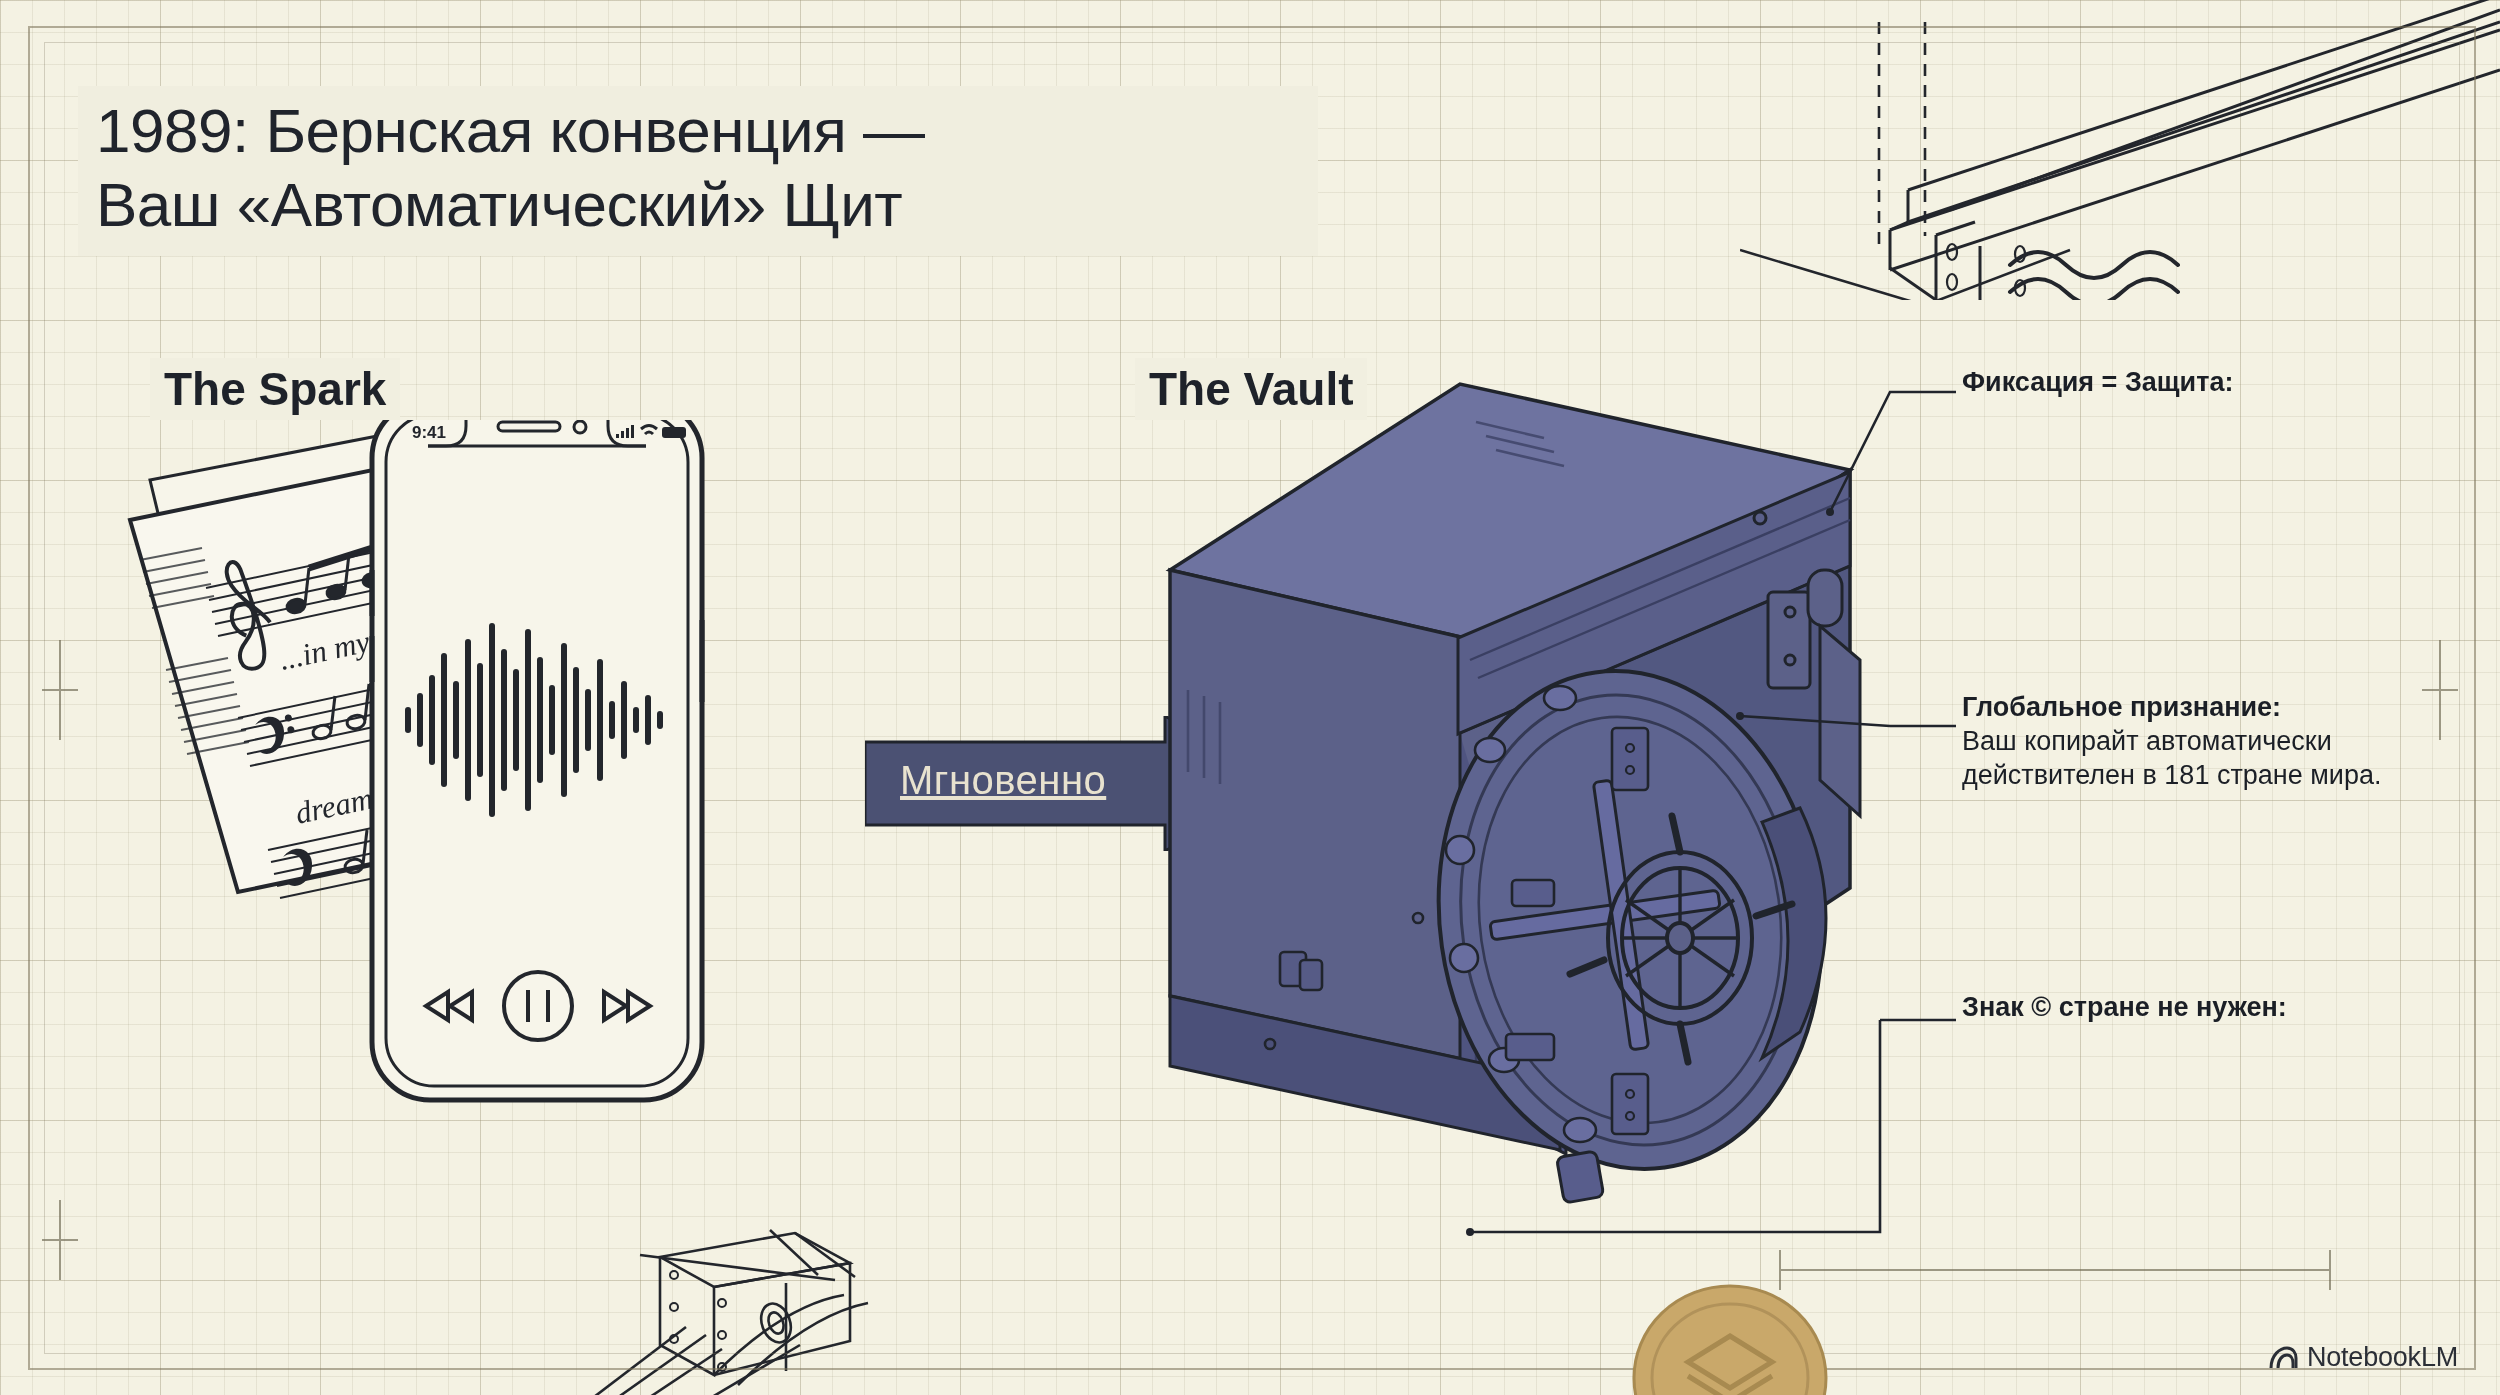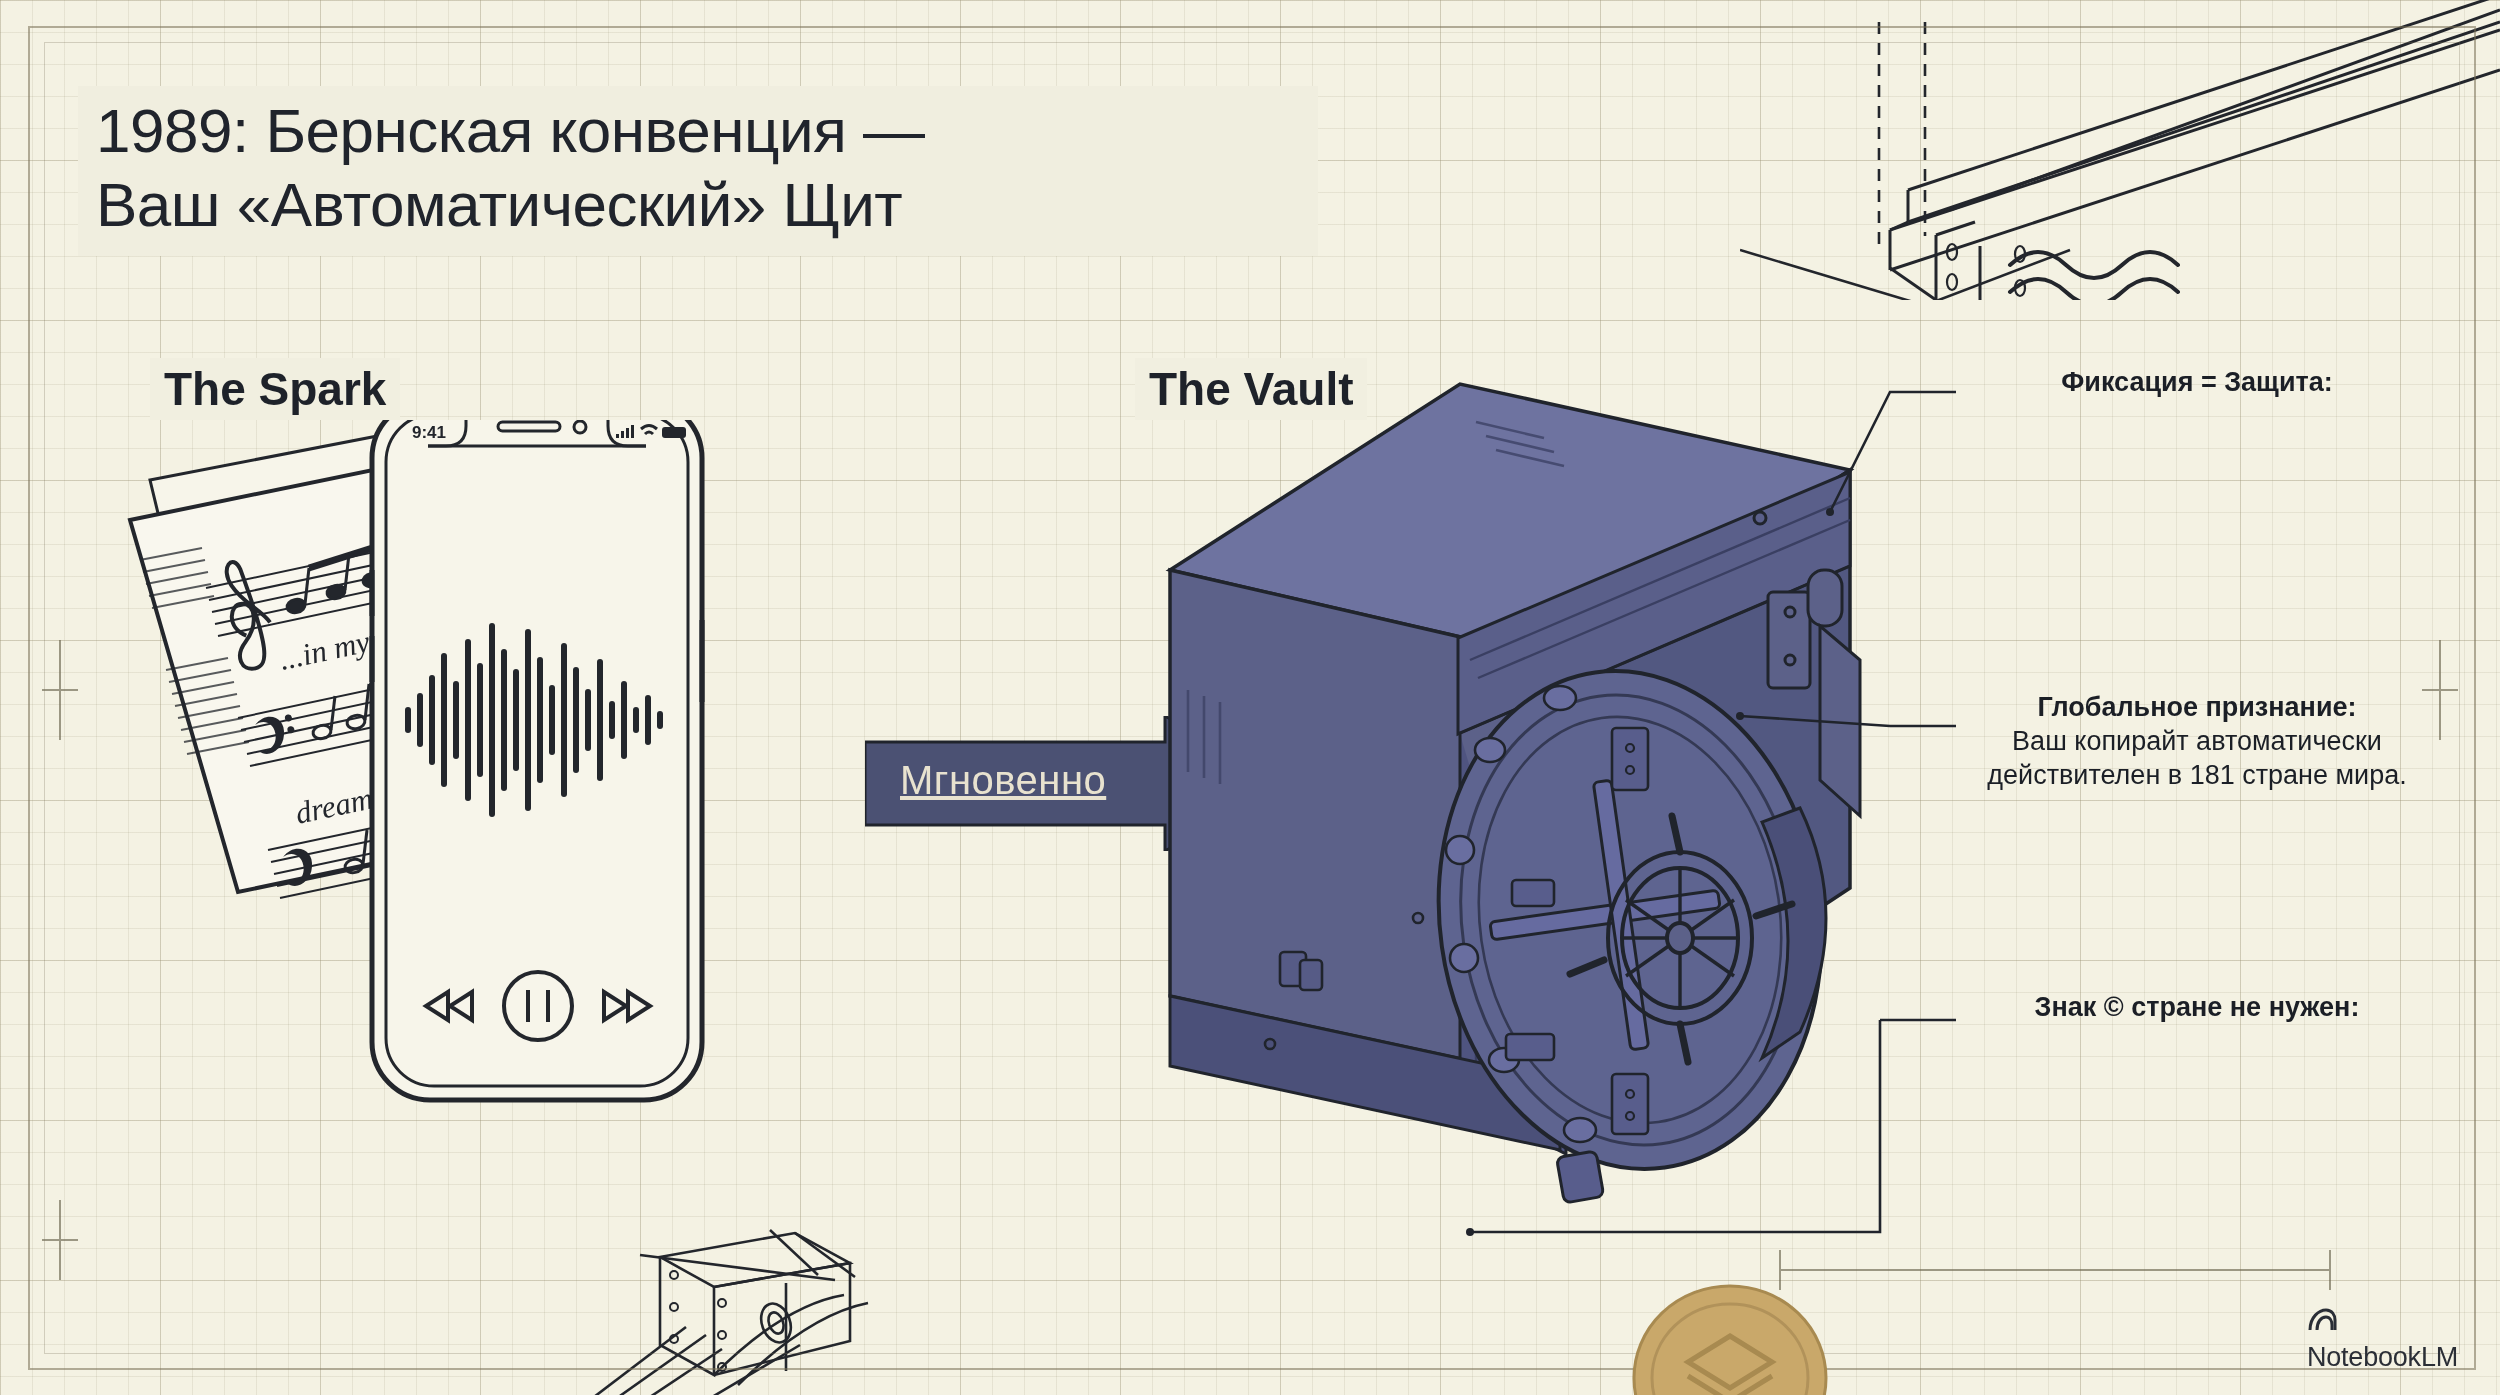--- a/index.html
+++ b/index.html
@@ -56,38 +56,38 @@
   .arrow{position:absolute;left:865px;top:716px;width:420px;height:135px;}
   .arrow-label{
     position:absolute;left:900px;top:758px;
     font-size:40px;color:#e8e2cf;font-weight:400;letter-spacing:.5px;text-decoration:underline;
   }
 
   
   .vault-art{position:absolute;left:1160px;top:360px;width:830px;height:870px;}
 
   
-  .anno{position:absolute;width:470px;text-align:center;}
+  .anno{position:absolute;width:470px;}
   .anno .head{
     font-size:27px;font-weight:700;color:#1b1f26;line-height:34px;
   }
   .anno .body{
     font-size:27px;font-weight:400;color:#1b1f26;line-height:34px;
   }
   #anno-0{left:1962px;top:365px;}
   #anno-1{left:1962px;top:690px;}
   #anno-2{left:1962px;top:990px;}
 
   .leader{position:absolute;left:0;top:0;width:2500px;height:1395px;pointer-events:none;}
 
   
   .brand{
     position:absolute;right:42px;bottom:22px;
-    display:flex;align-items:flex-start;gap:9px;
-    color:#2a2e36;font-size:27px;font-weight:500;letter-spacing:-.2px;flex-direction:column;
+    display:flex;align-items:center;gap:9px;
+    color:#2a2e36;font-size:27px;font-weight:500;letter-spacing:-.2px;
   }
 
   
   .deco{position:absolute;pointer-events:none;}
 </style>
 </head>
 <body>
 
 <div class="canvas">
 

